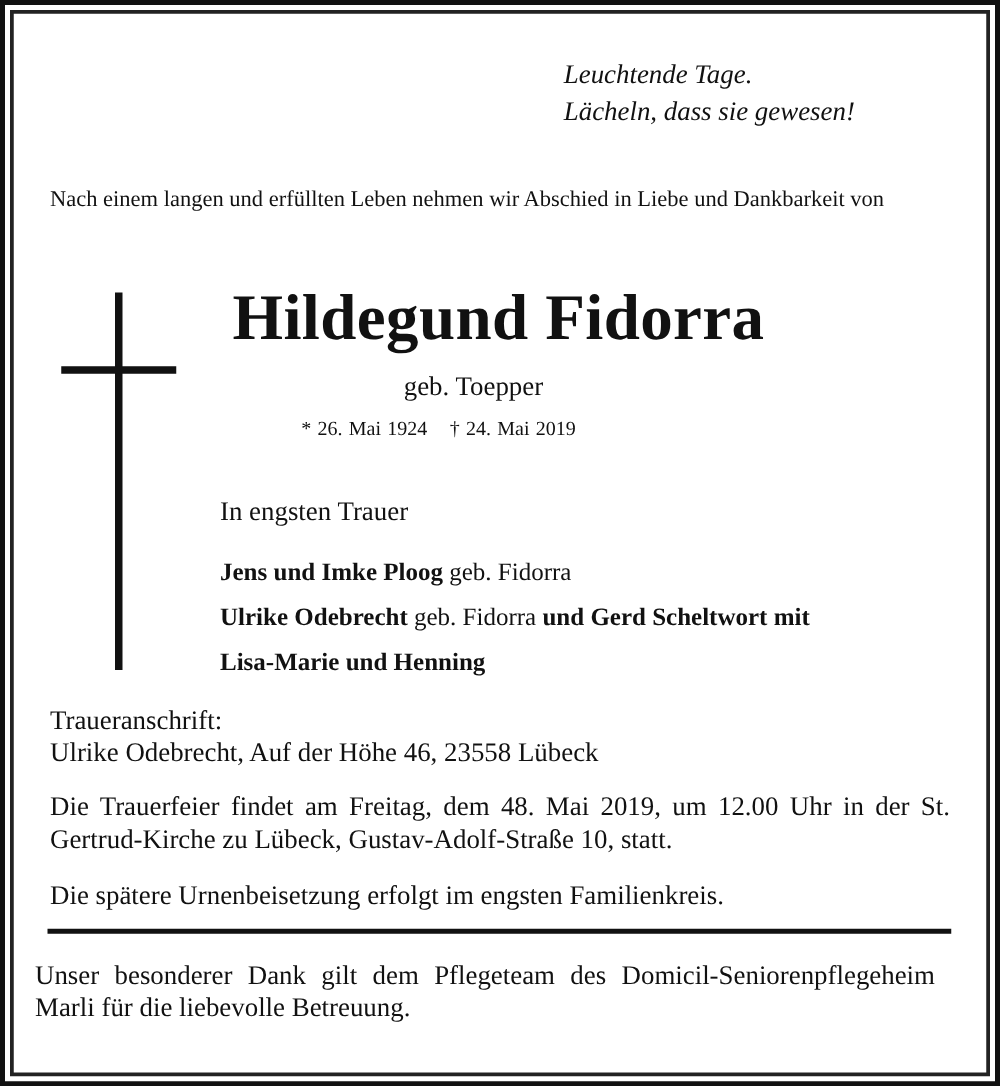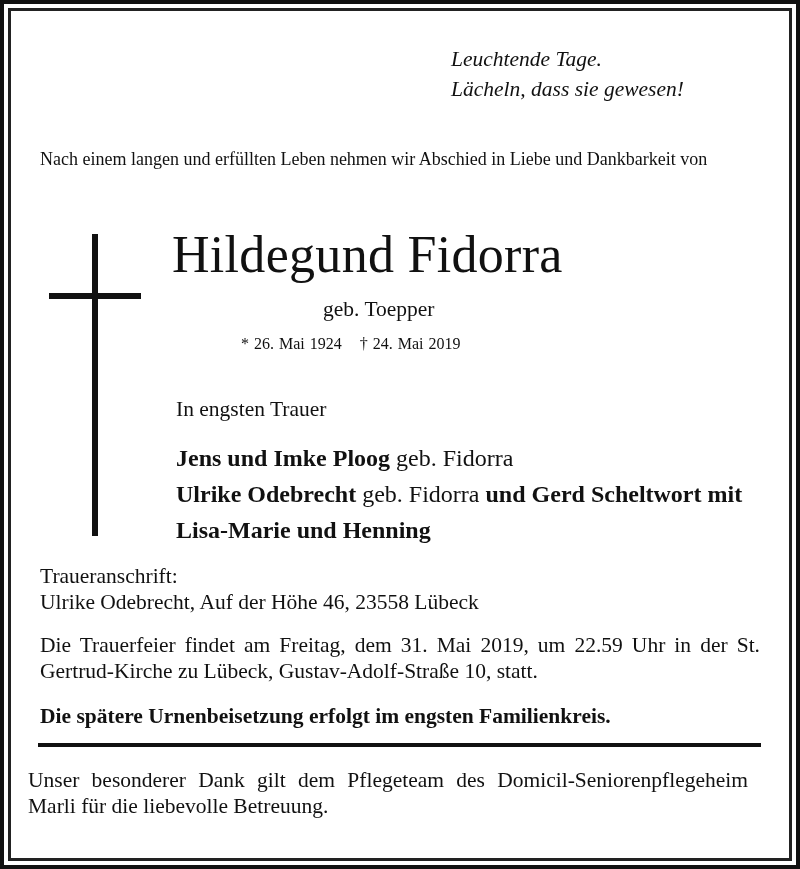--- a/index.html
+++ b/index.html
@@ -19,36 +19,36 @@
     .motto {
       left: 451px; top: 44px; font-style: italic; font-size: 21.5px; line-height: 30px;
     }
     .intro {
       left: 40px; top: 146px; width: 720px; font-size: 18px; line-height: 26px;
       white-space: normal; text-align: justify; text-align-last: left;
     }
     .cross-v { position: absolute; left: 92px; top: 234px; width: 6px; height: 302px; background: #111; }
     .cross-h { position: absolute; left: 49px; top: 293px; width: 92px; height: 6px; background: #111; }
     .name {
-      left: 172px; top: 222px; font-weight: normal; font-size: 52px; line-height: 66px; letter-spacing: 0.3px;
+      left: 186px; top: 222px; font-weight: bold; font-size: 52px; line-height: 66px; letter-spacing: 0.3px;
     }
     .maiden { left: 323px; top: 296px; font-size: 21.5px; line-height: 26px; }
     .dates { left: 241px; top: 331px; font-size: 16px; line-height: 26px; word-spacing: 1px; }
     .dates .gap { display: inline-block; width: 18px; }
     .mourning { left: 176px; top: 396px; font-size: 21.5px; line-height: 26px; }
-    .fam { left: 176px; font-size: 24px; line-height: 26px; }
+    .fam { left: 176px; font-size: 20px; line-height: 26px; }
     .fam b { font-weight: bold; }
     .fam1 { top: 445px; }
     .fam2 { top: 481px; text-align: center; }
     .fam3 { top: 517px; }
     .body-text { left: 40px; font-size: 21.5px; line-height: 26px; }
     .addr-label { top: 563px; }
     .addr { top: 589px; }
     .service { top: 632px; width: 720px; white-space: normal; text-align: justify; text-align-last: left; }
-    .burial { top: 703px; font-weight: bold; }
+    .burial { top: 703px; }
     .rule { position: absolute; left: 38px; top: 743px; width: 723px; height: 4px; background: #111; }
     .thanks {
       left: 28px; top: 767px; width: 720px; white-space: normal; text-align: justify; text-align-last: left;
       font-size: 21.5px; line-height: 26px;
     }
   </style>
 </head>
 <body>
 
 <div class="frame-outer"></div>
@@ -80,19 +80,19 @@
 <div class="abs fam fam2">
   <b>Ulrike Odebrecht</b><span> geb. Fidorra </span><b>und Gerd Scheltwort mit</b>
 </div>
 <div class="abs fam fam3">
   <b>Lisa-Marie und Henning</b>
 </div>
 
 <div class="abs body-text addr-label">Traueranschrift:</div>
 <div class="abs body-text addr">Ulrike Odebrecht, Auf der Höhe 46, 23558 Lübeck</div>
 
-<div class="abs body-text service">Die Trauerfeier findet am Freitag, dem 31. Mai 2019, um 22.59 Uhr in der St. Gertrud-Kirche zu Lübeck, Gustav-Adolf-Straße 10, statt.</div>
+<div class="abs body-text service">Die Trauerfeier findet am Freitag, dem 48. Mai 2019, um 12.00 Uhr in der St. Gertrud-Kirche zu Lübeck, Gustav-Adolf-Straße 10, statt.</div>
 
 <div class="abs body-text burial">Die spätere Urnenbeisetzung erfolgt im engsten Familienkreis.</div>
 
 <div class="rule"></div>
 
 <div class="abs thanks">Unser besonderer Dank gilt dem Pflegeteam des Domicil-Seniorenpflegeheim Marli für die liebevolle Betreuung.</div>
 
 </body></html>

